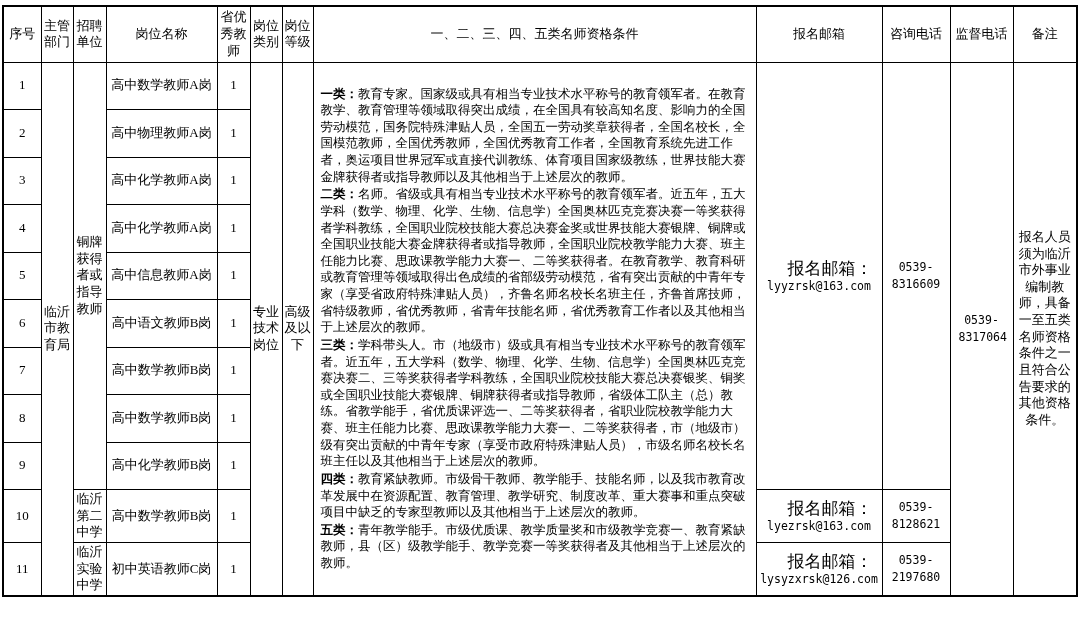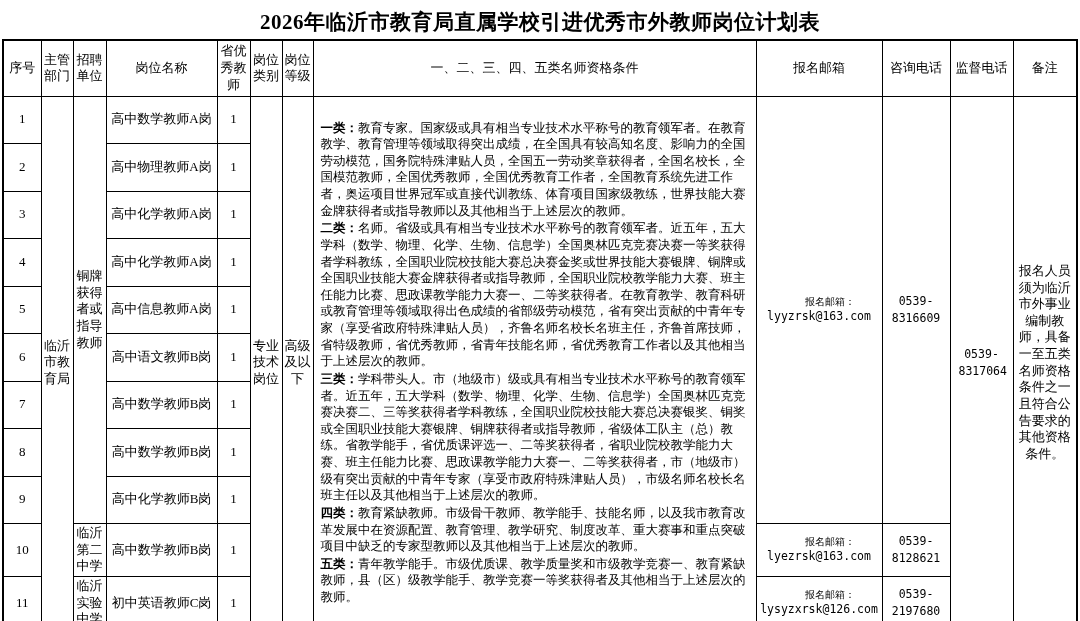--- a/index.html
+++ b/index.html
@@ -42,29 +42,28 @@
     font-size: 12.5px;
     line-height: 1.33;
   }
   td.cond p { margin: 1px; }
   td.cond b { font-weight: bold; }
   .mono {
     font-family: "DejaVu Sans Mono", "Liberation Mono", monospace;
     font-size: 11.5px;
   }
   .email-line { display: block; white-space: nowrap; }
-  .email-label { display: block; font-size: 10px; padding-left: 22px; }
+  .email-label { display: block; font-size: 17px; padding-left: 22px; }
   td.phone { padding: 1px 8px; }
   td.remark { padding: 2px 3px; }
 </style>
 </head>
 <body>
 
 <div class="page">
-  <div class="doc-title">2026年临沂市教育局直属学校引进优秀市外教师岗位计划表</div>
 
   <table class="plan">
     <colgroup>
       <col style="width:38px">
         <col style="width:32px">
         <col style="width:33px">
       <col style="width:111px">
         <col style="width:33px">
         <col style="width:32px">
       <col style="width:31px">

